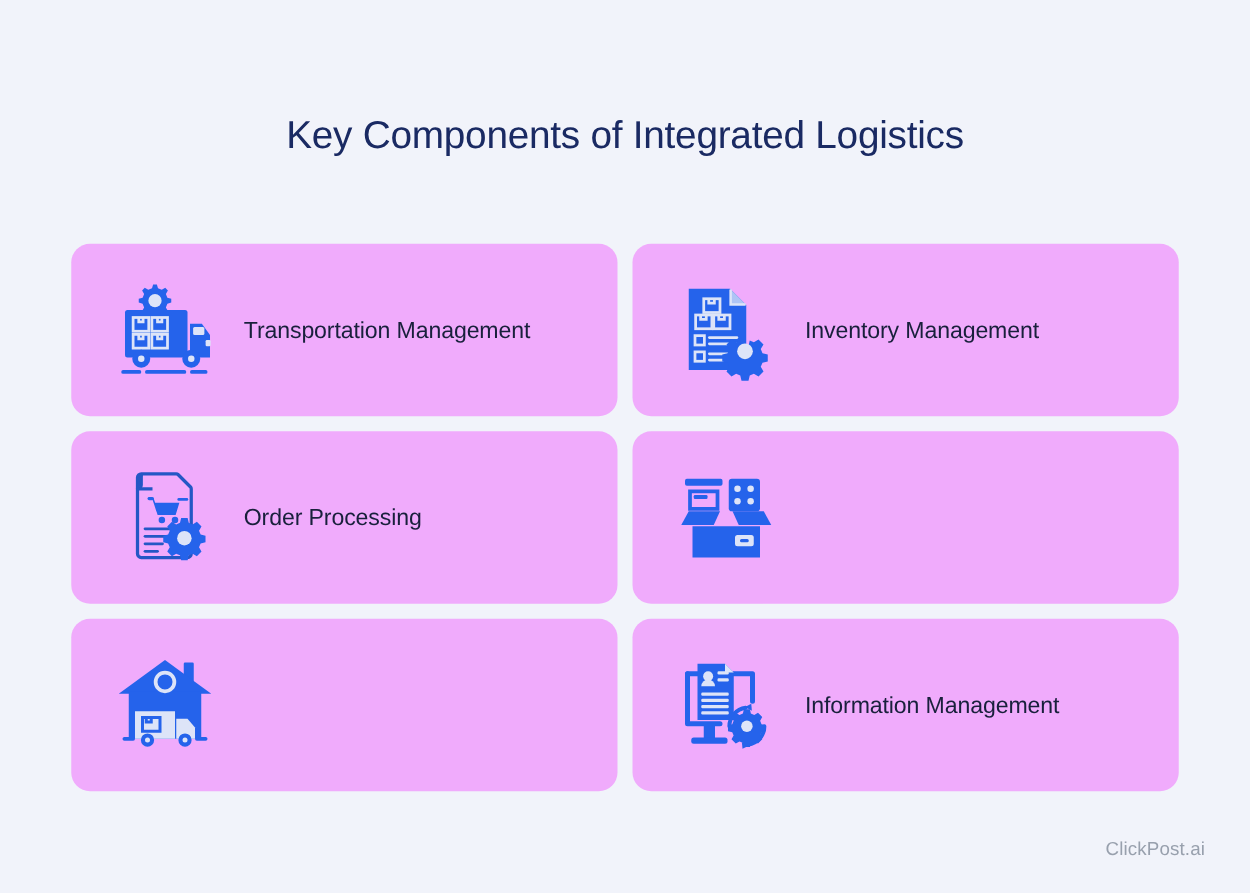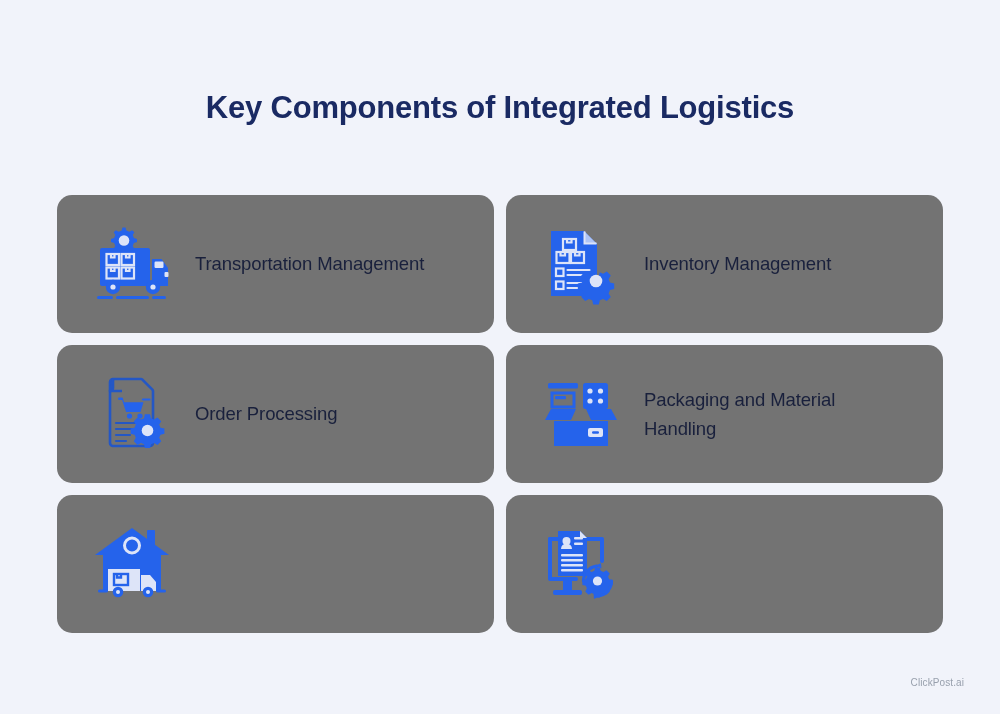--- a/index.html
+++ b/index.html
@@ -19,37 +19,37 @@
     height: 714px;
     box-sizing: border-box;
     display: flex;
     flex-direction: column;
     position: relative;
   }
   .title {
     text-align: center;
     color: #1a2a63;
     font-size: 31px;
-    font-weight: bold;
+    font-weight: normal;
     letter-spacing: -0.2px;
     margin-top: 88px;
     line-height: 40px;
   }
   .grid {
     margin: 0 auto;
     margin-top: 46px;
     width: 886px;
     display: grid;
     grid-template-columns: 437px 437px;
     grid-template-rows: 138px 138px 138px;
     column-gap: 12px;
     row-gap: 12px;
   }
   .card {
-    background: #737373;
+    background: #f0abfc;
     border-radius: 15px;
     display: flex;
     align-items: center;
     padding: 0 22px 0 34px;
     box-sizing: border-box;
     gap: 22px;
   }
   .card-icon {
     flex: 0 0 auto;
     width: 82px;
@@ -66,21 +66,21 @@
     font-size: 18.5px;
     line-height: 29px;
     letter-spacing: -0.1px;
     max-width: 250px;
   }
   .watermark {
     position: absolute;
     right: 36px;
     bottom: 26px;
     color: #98a0ad;
-    font-size: 10px;
+    font-size: 15px;
     letter-spacing: 0.1px;
     text-align: right;
   }
 </style>
 </head>
 <body>
 
 <div class="infographic">
 
   <h1 class="title">Key Components of Integrated Logistics</h1>
@@ -212,21 +212,20 @@
 
             <path d="M5 47 l6-11 h25 l-5 11z"></path>
             <path d="M77 47 l-6-11 h-25 l5 11z"></path>
 
             <path d="M14 48 h54 v25 h-54z"></path>
             <rect x="48" y="55" width="15" height="9" rx="2" fill="#dde4f8"></rect>
             <rect x="52" y="58.2" width="7" height="2.6" rx="1.2"></rect>
           </g>
         </svg>
       </span>
-      <span class="card-label">Packaging and Material Handling</span>
     </div>
 
     <div class="card">
       <span class="card-icon">
         <svg width="82" height="82" viewBox="0 0 82 82">
           <g fill="#2563eb">
 
             <rect x="56" y="7" width="8" height="16" rx="1"></rect>
 
             <path d="M41 5 L78 32 h-74z"></path>
@@ -289,19 +288,20 @@
             <path d="M56 42.5 l5-2.5 0.5 5.5z"></path>
             <path d="M59 73.5 l-5 2.5 -0.5-5.5z"></path>
           </g>
 
           <g fill="#2563eb" transform="translate(57.5,58)">
             <path d="M-2.4-13.6 h4.8 l0.8 3.4 2.7 1.1 3-1.7 3.4 3.4 -1.7 3 1.1 2.7 3.4 0.8 v4.8 l-3.4 0.8 -1.1 2.7 1.7 3 -3.4 3.4 -3-1.7 -2.7 1.1 -0.8 3.4 h-4.8 l-0.8-3.4 -2.7-1.1 -3 1.7 -3.4-3.4 1.7-3 -1.1-2.7 -3.4-0.8 v-4.8 l3.4-0.8 1.1-2.7 -1.7-3 3.4-3.4 3 1.7 2.7-1.1z"></path>
             <circle cx="0" cy="0" r="4.6" fill="#dde4f8"></circle>
           </g>
         </svg>
       </span>
+      <span class="card-label">Information Management</span>
     </div>
 
   </div>
 
   <div class="watermark">ClickPost.ai</div>
 
 </div>
 
 </body></html>

